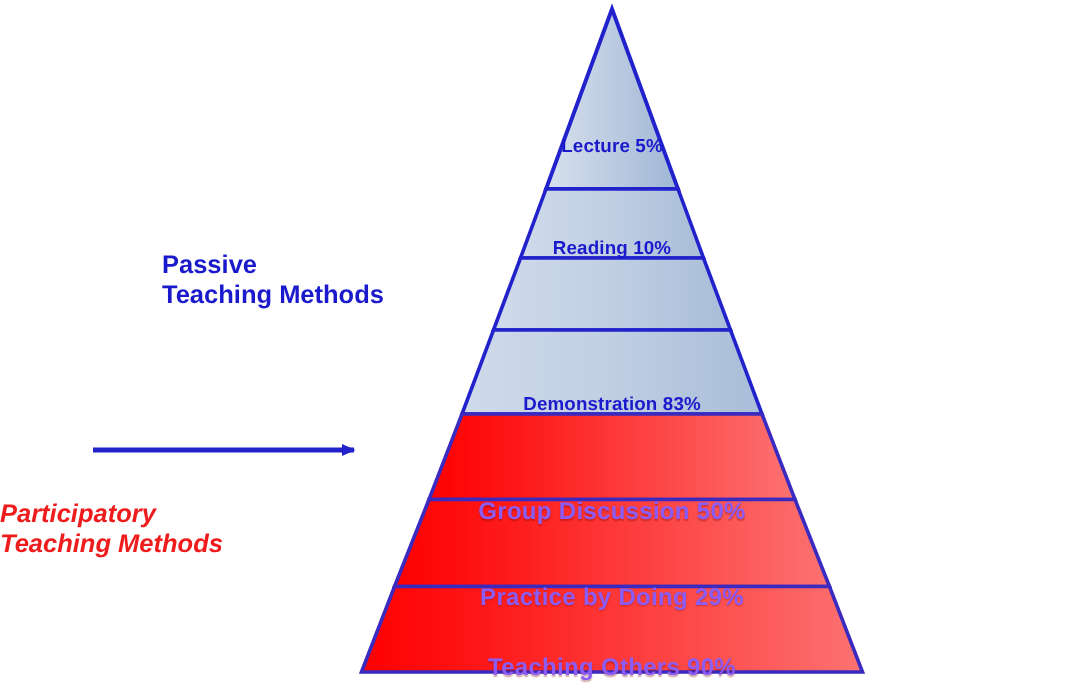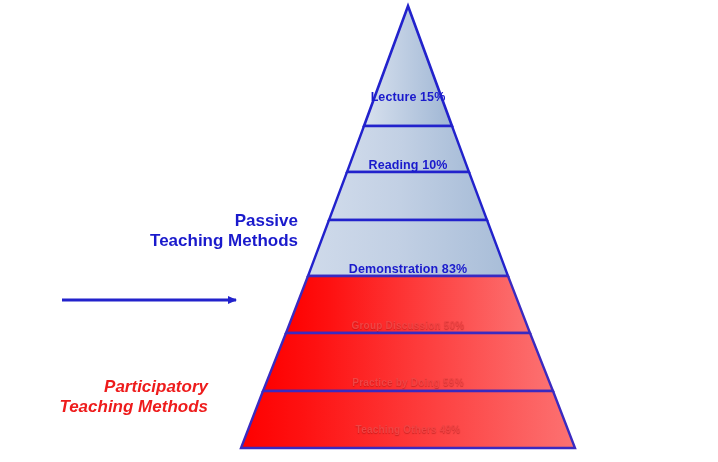--- a/index.html
+++ b/index.html
@@ -35,32 +35,32 @@
     font-weight: bold;
     white-space: nowrap;
     pointer-events: none;
   }
   .tier-label.blue-tier {
     color: #1a1acc;
     font-size: 12.5px;
     letter-spacing: 0.1px;
   }
   .tier-label.red-tier {
-    color: #ef4444;
-    font-size: 10px;
+    color: #8b5cf6;
+    font-size: 16px;
     letter-spacing: 0.2px;
     text-shadow: 0 1px 1px rgba(120,0,0,0.35);
+    margin-top: 13px;
   }
   .side-label {
     position: absolute;
-    text-align: right;
+    text-align: left;
     font-weight: bold;
     line-height: 1.18;
     white-space: nowrap;
-    margin-top: 44px;
   }
   .side-label.passive {
     color: #1a1acc;
     font-size: 17px;
   }
   .side-label.participatory {
     color: #ee1c1c;
     font-size: 17px;
   }
 </style>
@@ -116,32 +116,32 @@
 
     <g>
       <path d="M263,391 L553,391 L575,448 L241,448 Z" fill="url(#redGrad)" stroke="#3a2ac0" stroke-width="2.4" stroke-linejoin="miter"></path>
     </g>
 
     <path d="M408,6 L575,448 L241,448 Z" transform="translate(0,0)" fill="none" stroke="none"></path>
 
     <line x1="62" y1="300" x2="236" y2="300" stroke="#2222cc" stroke-width="3.2" marker-end="url(#arrowHead)"></line>
   </svg>
 
-  <div class="tier-label blue-tier" style="left:308px; top:90px; width:200px;">Lecture 15%</div>
+  <div class="tier-label blue-tier" style="left:308px; top:90px; width:200px;">Lecture 5%</div>
 
   <div class="tier-label blue-tier" style="left:308px; top:158px; width:200px;">Reading 10%</div>
 
 
   <div class="tier-label blue-tier" style="left:278px; top:262px; width:260px;">Demonstration 83%</div>
 
   <div class="tier-label red-tier" style="left:268px; top:320px; width:280px;">Group Discussion 50%</div>
 
-  <div class="tier-label red-tier" style="left:258px; top:377px; width:300px;">Practice by Doing 59%</div>
+  <div class="tier-label red-tier" style="left:258px; top:377px; width:300px;">Practice by Doing 29%</div>
 
-  <div class="tier-label red-tier" style="left:258px; top:424px; width:300px;">Teaching Others 49%</div>
+  <div class="tier-label red-tier" style="left:258px; top:424px; width:300px;">Teaching Others 90%</div>
 
   <div class="side-label passive" style="left:108px; top:167px; width:190px;">
     <div>Passive</div>
     <div>Teaching Methods</div>
   </div>
 
   <div class="side-label participatory" style="left:0px; top:333px; width:208px;font-style:italic;">
     <div>Participatory</div>
     <div>Teaching Methods</div>
   </div>

